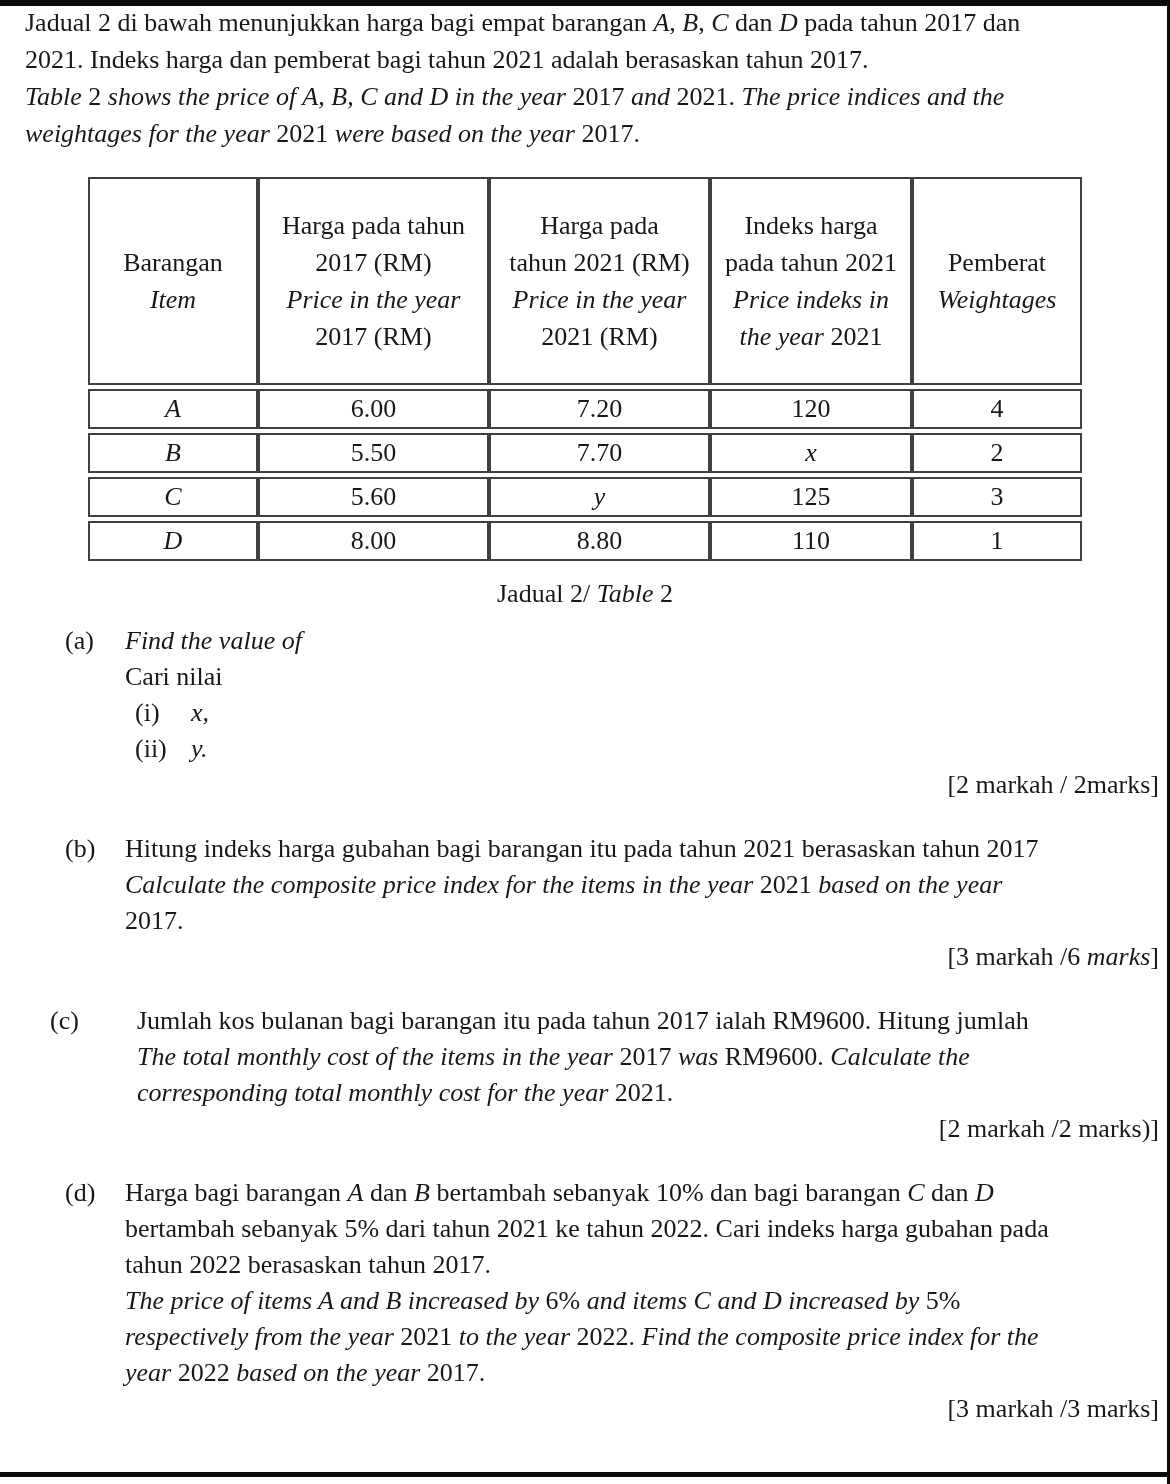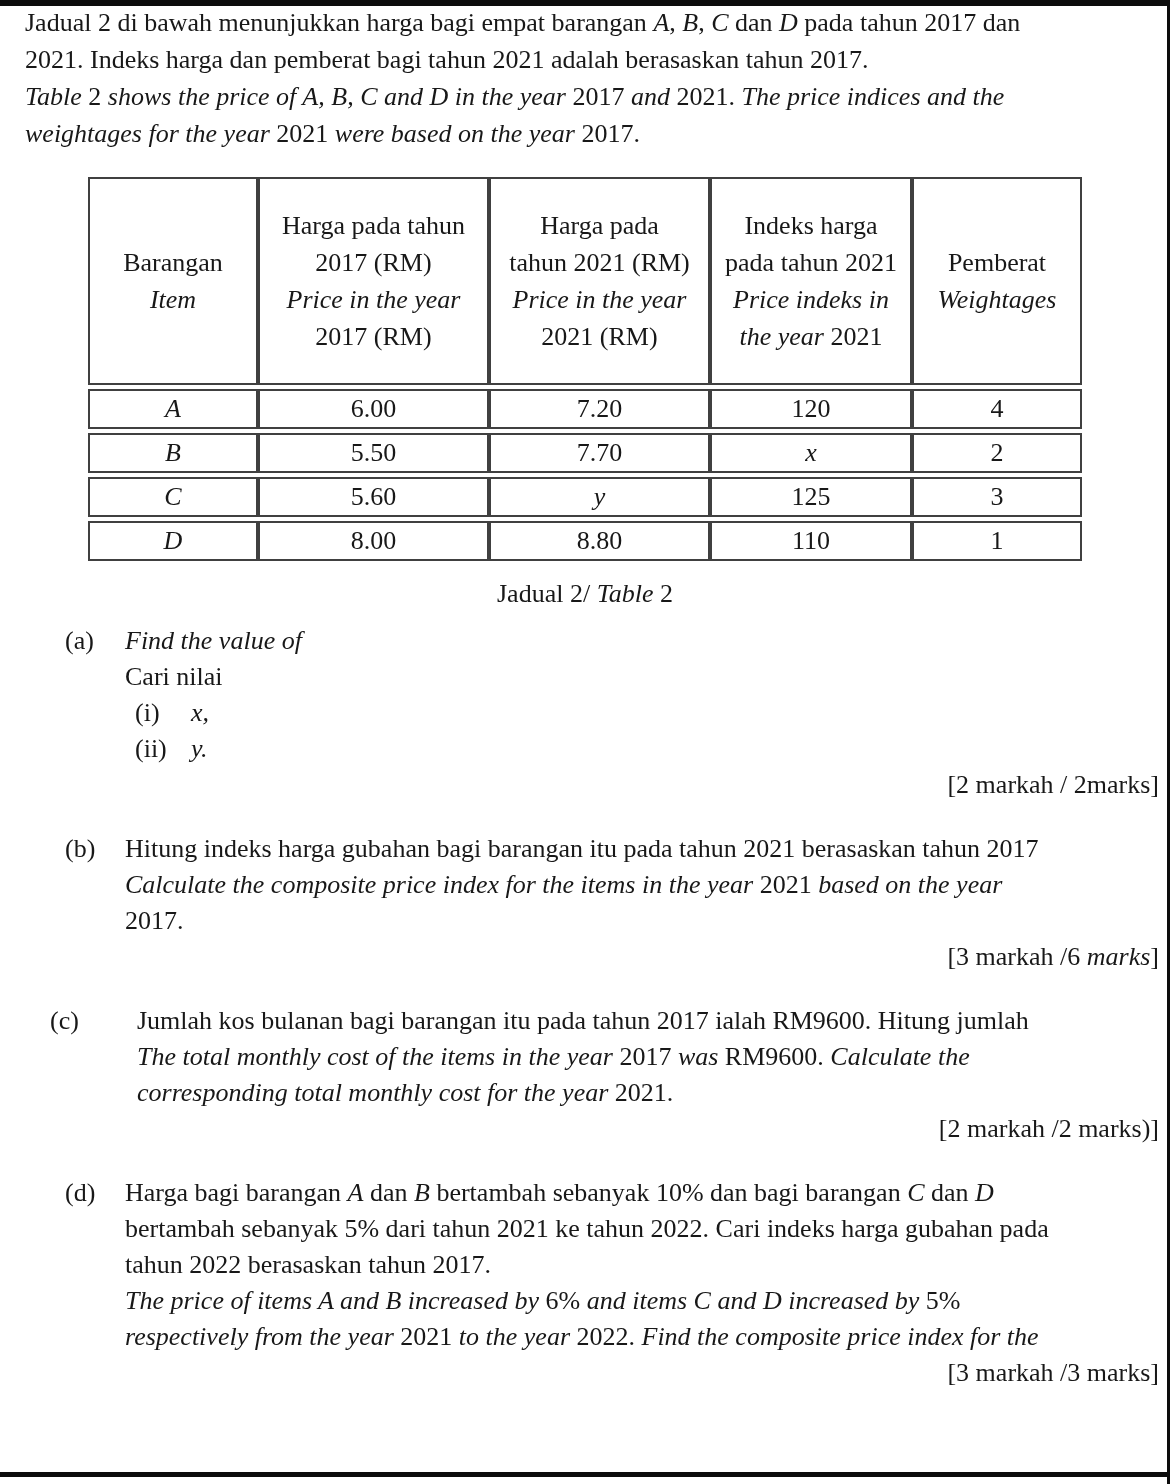--- a/index.html
+++ b/index.html
@@ -162,18 +162,19 @@
 
   <div class="qsection">
     <div class="sec-row">
       <span class="sec-label">(d)</span>
       <div class="sec-body">
         <div><span>Harga bagi barangan </span><span class="it">A</span><span> dan </span><span class="it">B</span><span> bertambah sebanyak 10% dan bagi barangan </span><span class="it">C</span><span> dan </span><span class="it">D</span></div>
         <div><span>bertambah sebanyak 5% dari tahun 2021 ke tahun 2022. Cari indeks harga gubahan pada</span></div>
         <div><span>tahun 2022 berasaskan tahun 2017.</span></div>
         <div><span class="it">The price of items A and B increased by </span><span>6% </span><span class="it">and items C and D increased by </span><span>5%</span></div>
         <div><span class="it">respectively from the year </span><span>2021 </span><span class="it">to the year </span><span>2022. </span><span class="it">Find the composite price index for the</span></div>
+        <div><span class="it">year </span><span>2022 </span><span class="it">based on the year </span><span>2017.</span></div>
       </div>
     </div>
     <div class="marks"><span>[3 markah /3 marks]</span></div>
   </div>
 
 </div>
 
 </body></html>

